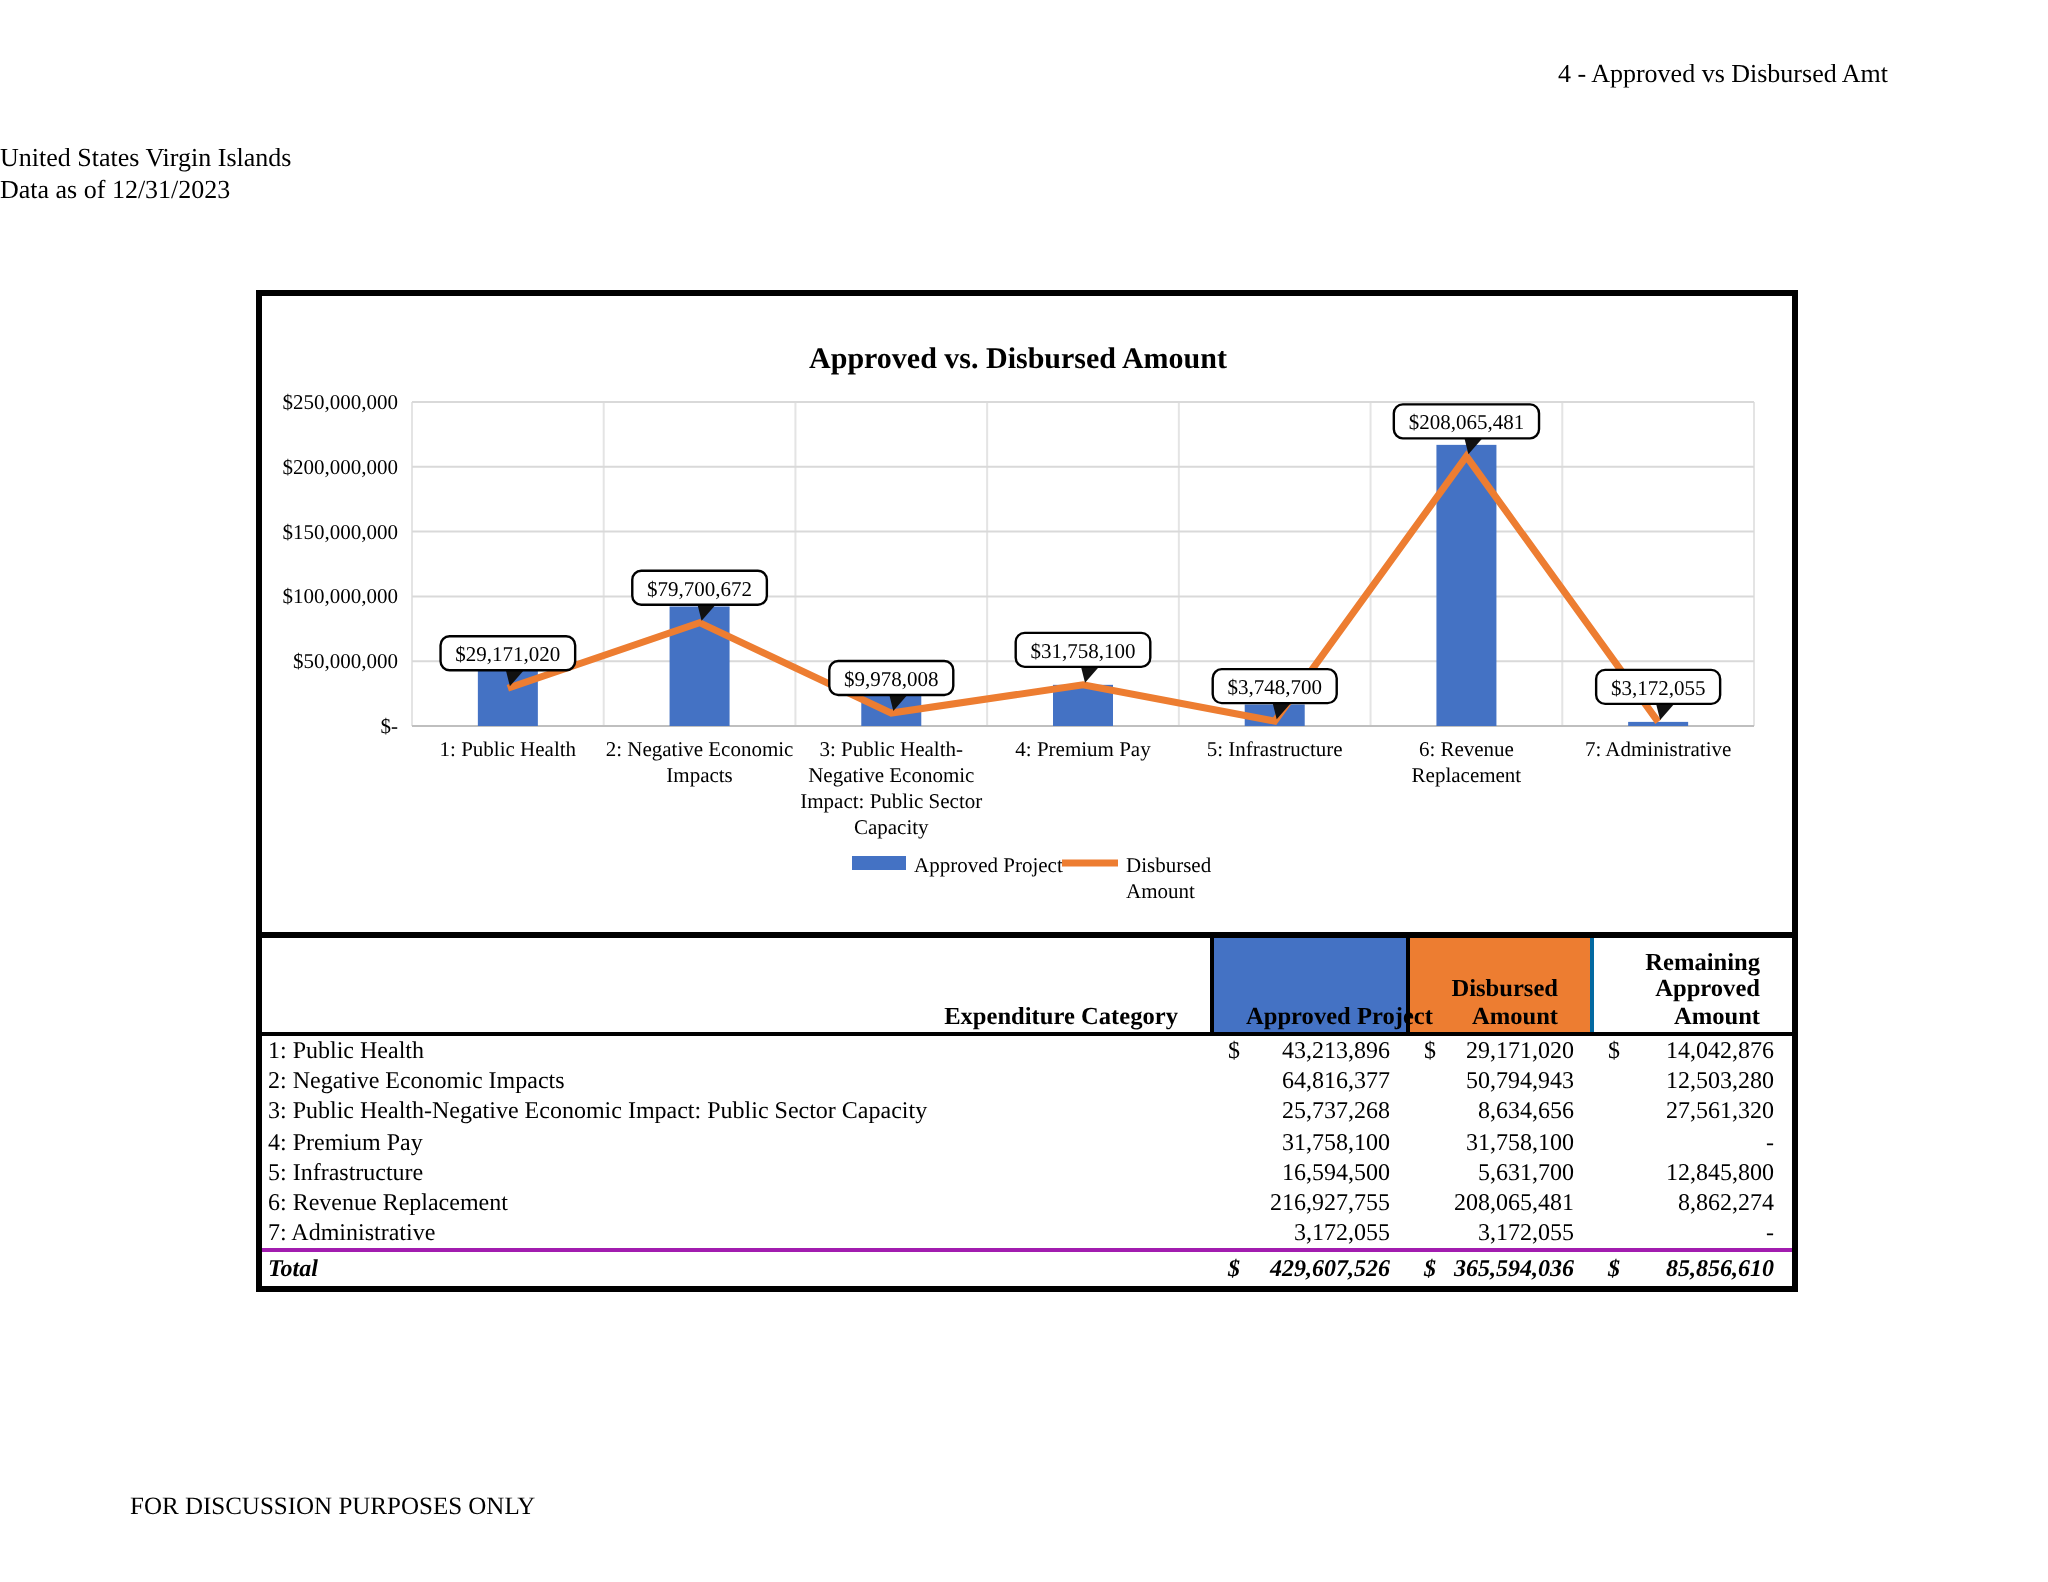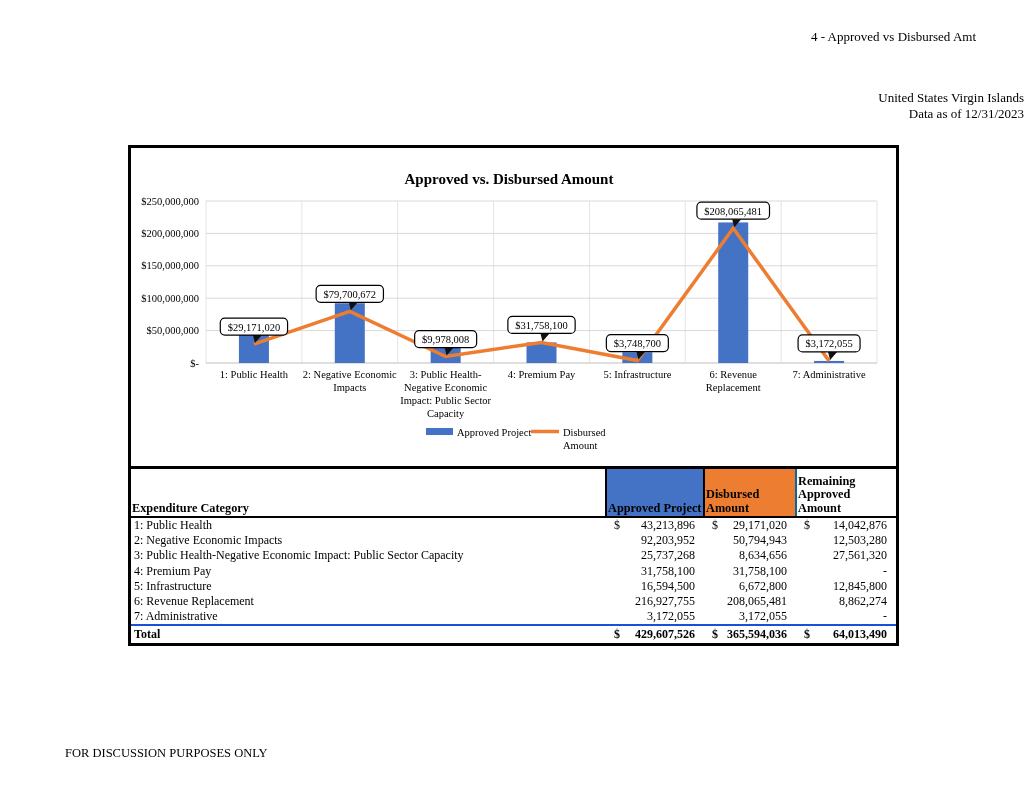--- a/index.html
+++ b/index.html
@@ -1,33 +1,33 @@
 <!DOCTYPE html>
 <html style="--hdr-blue: #4472C4; --hdr-orange: #ED7D31;"><head>
 <meta charset="utf-8">
 <style>
   html,body{margin:0;padding:0;}
   body{width:1024px;height:791px;background:#fff;position:relative;overflow:hidden;
        font-family:"Liberation Serif",serif;color:#000;}
-  .corner{position:absolute;top:29px;right:48px;font-size:13px;}
-  .doc-header{position:absolute;top:71px;left:0;width:1024px;text-align:right;
-              font-size:13px;line-height:15.7px;margin-top:19px;}
+  .corner{position:absolute;top:29px;right:80px;font-size:13px;}
+  .doc-header{position:absolute;top:71px;left:0;width:1024px;text-align:left;
+              font-size:13px;line-height:15.7px;}
   .board{position:absolute;left:128px;top:145px;width:765px;border:3px solid #000;background:#fff;}
   #chart-svg{display:block;font-family:"Liberation Serif",serif;}
   table{border-collapse:collapse;width:765px;table-layout:fixed;border-top:3px solid #000;
         font-size:12px;}
-  thead th{vertical-align:bottom;text-align:left;font-weight:bold;font-size:12.3px;
-           line-height:13.5px;border-bottom:2.5px solid #000;padding:2px 1px 1px;height:44px;}
+  thead th{vertical-align:bottom;text-align:right;font-weight:bold;font-size:12.3px;
+           line-height:13.5px;border-bottom:2.5px solid #000;padding:2px 16px 1px;height:44px;}
   th.approved{background:var(--hdr-blue);border-left:2px solid #000;border-right:2px solid #000;white-space:nowrap;}
   th.disbursed{background:var(--hdr-orange);border-right:2px solid #0369a1;}
   tbody td{padding:0;line-height:15.2px;vertical-align:top;}
   td.cat{padding-left:3px;text-align:left;}
   .m{display:flex;padding:0 9px 0 8px;}
   .val{margin-left:auto;}
-  tr.total td{font-weight:bold;border-top:2px solid #1d4ed8;line-height:16.5px;}
+  tr.total td{font-weight:bold;border-top:2px solid #a21caf;line-height:16.5px;font-style:italic;}
   .footer{position:absolute;left:65px;top:746px;font-size:12.5px;}
 </style>
 </head>
 <body>
 
 <div class="corner">4 - Approved vs Disbursed Amt</div>
 
 <div class="doc-header">
   <div>United States Virgin Islands</div>
   <div>Data as of 12/31/2023</div>
@@ -158,21 +158,21 @@
             <div class="m">
               <span class="ds">$</span>
               <span class="val">14,042,876</span>
             </div>
           </td>
         </tr>
         <tr>
           <td class="cat">2: Negative Economic Impacts</td>
           <td>
             <div class="m">
-              <span class="val">92,203,952</span>
+              <span class="val">64,816,377</span>
             </div>
           </td>
           <td>
             <div class="m">
               <span class="val">50,794,943</span>
             </div>
           </td>
           <td>
             <div class="m">
               <span class="val">12,503,280</span>
@@ -217,21 +217,21 @@
         </tr>
         <tr>
           <td class="cat">5: Infrastructure</td>
           <td>
             <div class="m">
               <span class="val">16,594,500</span>
             </div>
           </td>
           <td>
             <div class="m">
-              <span class="val">6,672,800</span>
+              <span class="val">5,631,700</span>
             </div>
           </td>
           <td>
             <div class="m">
               <span class="val">12,845,800</span>
             </div>
           </td>
         </tr>
         <tr>
           <td class="cat">6: Revenue Replacement</td>
@@ -279,21 +279,21 @@
           </td>
           <td>
             <div class="m">
               <span class="ds">$</span>
               <span class="val">365,594,036</span>
             </div>
           </td>
           <td>
             <div class="m">
               <span class="ds">$</span>
-              <span class="val">64,013,490</span>
+              <span class="val">85,856,610</span>
             </div>
           </td>
         </tr>
       </tbody>
   </table>
 </div>
 
 <div class="footer">FOR DISCUSSION PURPOSES ONLY</div>
 
 </body></html>

